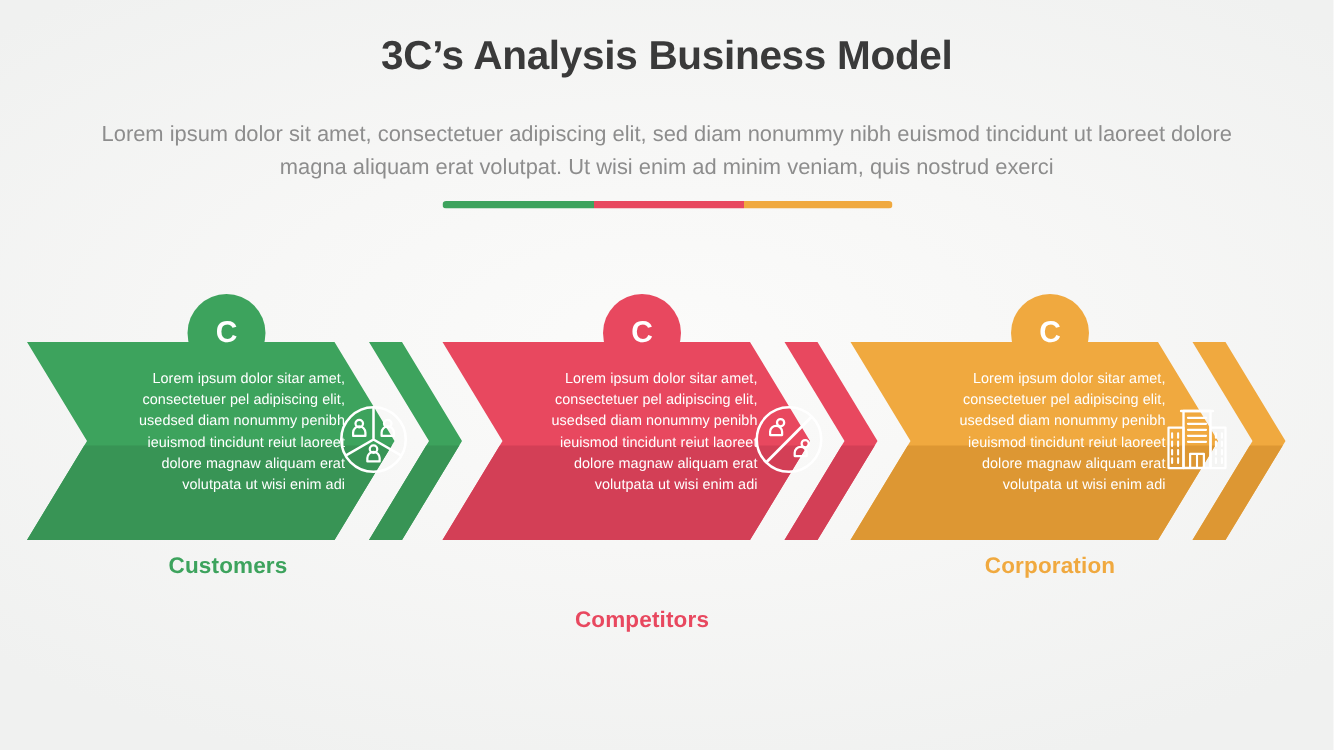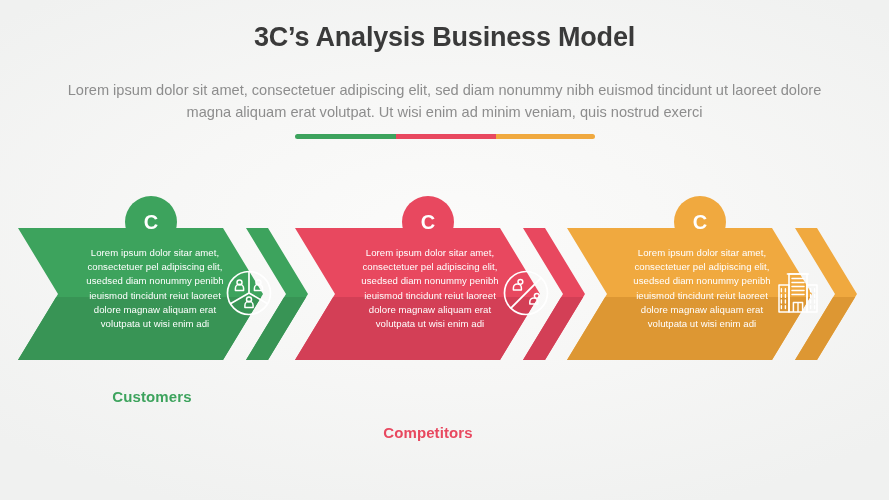--- a/index.html
+++ b/index.html
@@ -54,33 +54,33 @@
     height:200px;
   }
   .diagram svg { display:block; }
 
   .arrow-text {
     position:absolute;
     width:150px;
     font-size:9.6px;
     line-height:1.48;
     color:#ffffff;
-    text-align:center;
+    text-align:right;
     letter-spacing:0.05px;
     pointer-events:none;
   }
   .text-c1 { left:80px;  top:66px; }
   .text-c2 { left:355px; top:66px; }
   .text-c3 { left:627px; top:66px; }
 
   
   .labels {
     position:absolute;
     left:0;
-    top:388px;
+    top:369px;
     width:889px;
     height:28px;
   }
   .label {
     position:absolute;
     width:220px;
     text-align:center;
     font-size:15px;
     font-weight:bold;
     letter-spacing:0.1px;
@@ -237,13 +237,14 @@
   </svg>
 
   <div class="arrow-text text-c1">Lorem ipsum dolor sitar amet, consectetuer pel adipiscing elit, usedsed diam nonummy penibh ieuismod tincidunt reiut laoreet dolore magnaw aliquam erat volutpata ut wisi enim adi</div>
   <div class="arrow-text text-c2">Lorem ipsum dolor sitar amet, consectetuer pel adipiscing elit, usedsed diam nonummy penibh ieuismod tincidunt reiut laoreet dolore magnaw aliquam erat volutpata ut wisi enim adi</div>
   <div class="arrow-text text-c3">Lorem ipsum dolor sitar amet, consectetuer pel adipiscing elit, usedsed diam nonummy penibh ieuismod tincidunt reiut laoreet dolore magnaw aliquam erat volutpata ut wisi enim adi</div>
 </div>
 
 <div class="labels">
   <div class="label label-1" style="color: rgb(61, 163, 93);">Customers</div>
   <div class="label label-2" style="color: rgb(232, 72, 95); margin-top: 36px;">Competitors</div>
+  <div class="label label-3" style="color: rgb(240, 169, 63);">Corporation</div>
 </div>
 
 </body></html>

